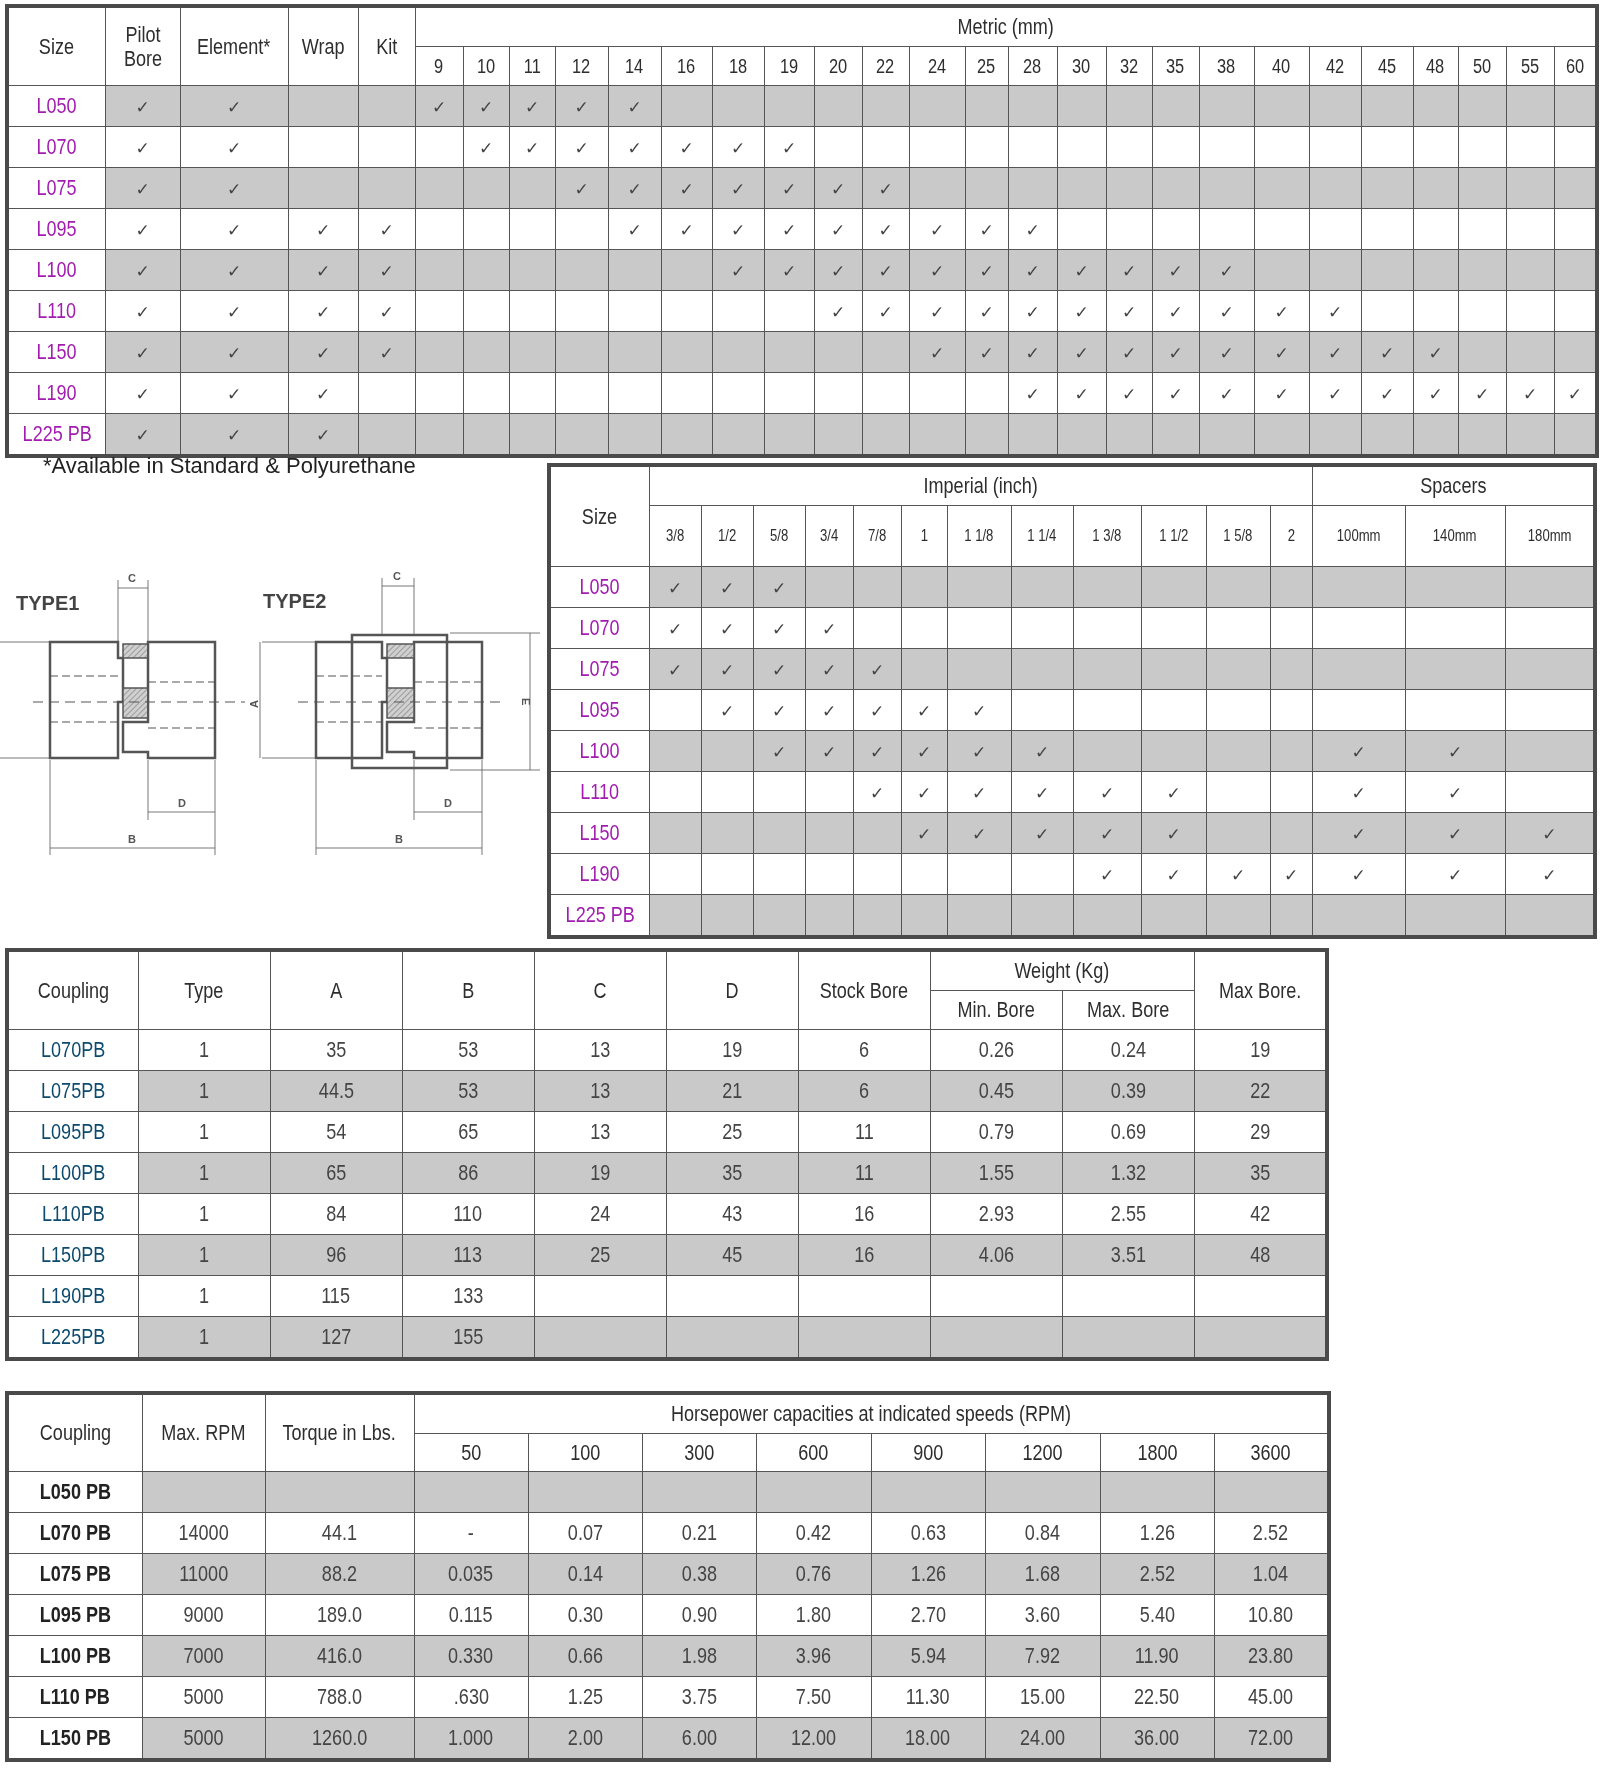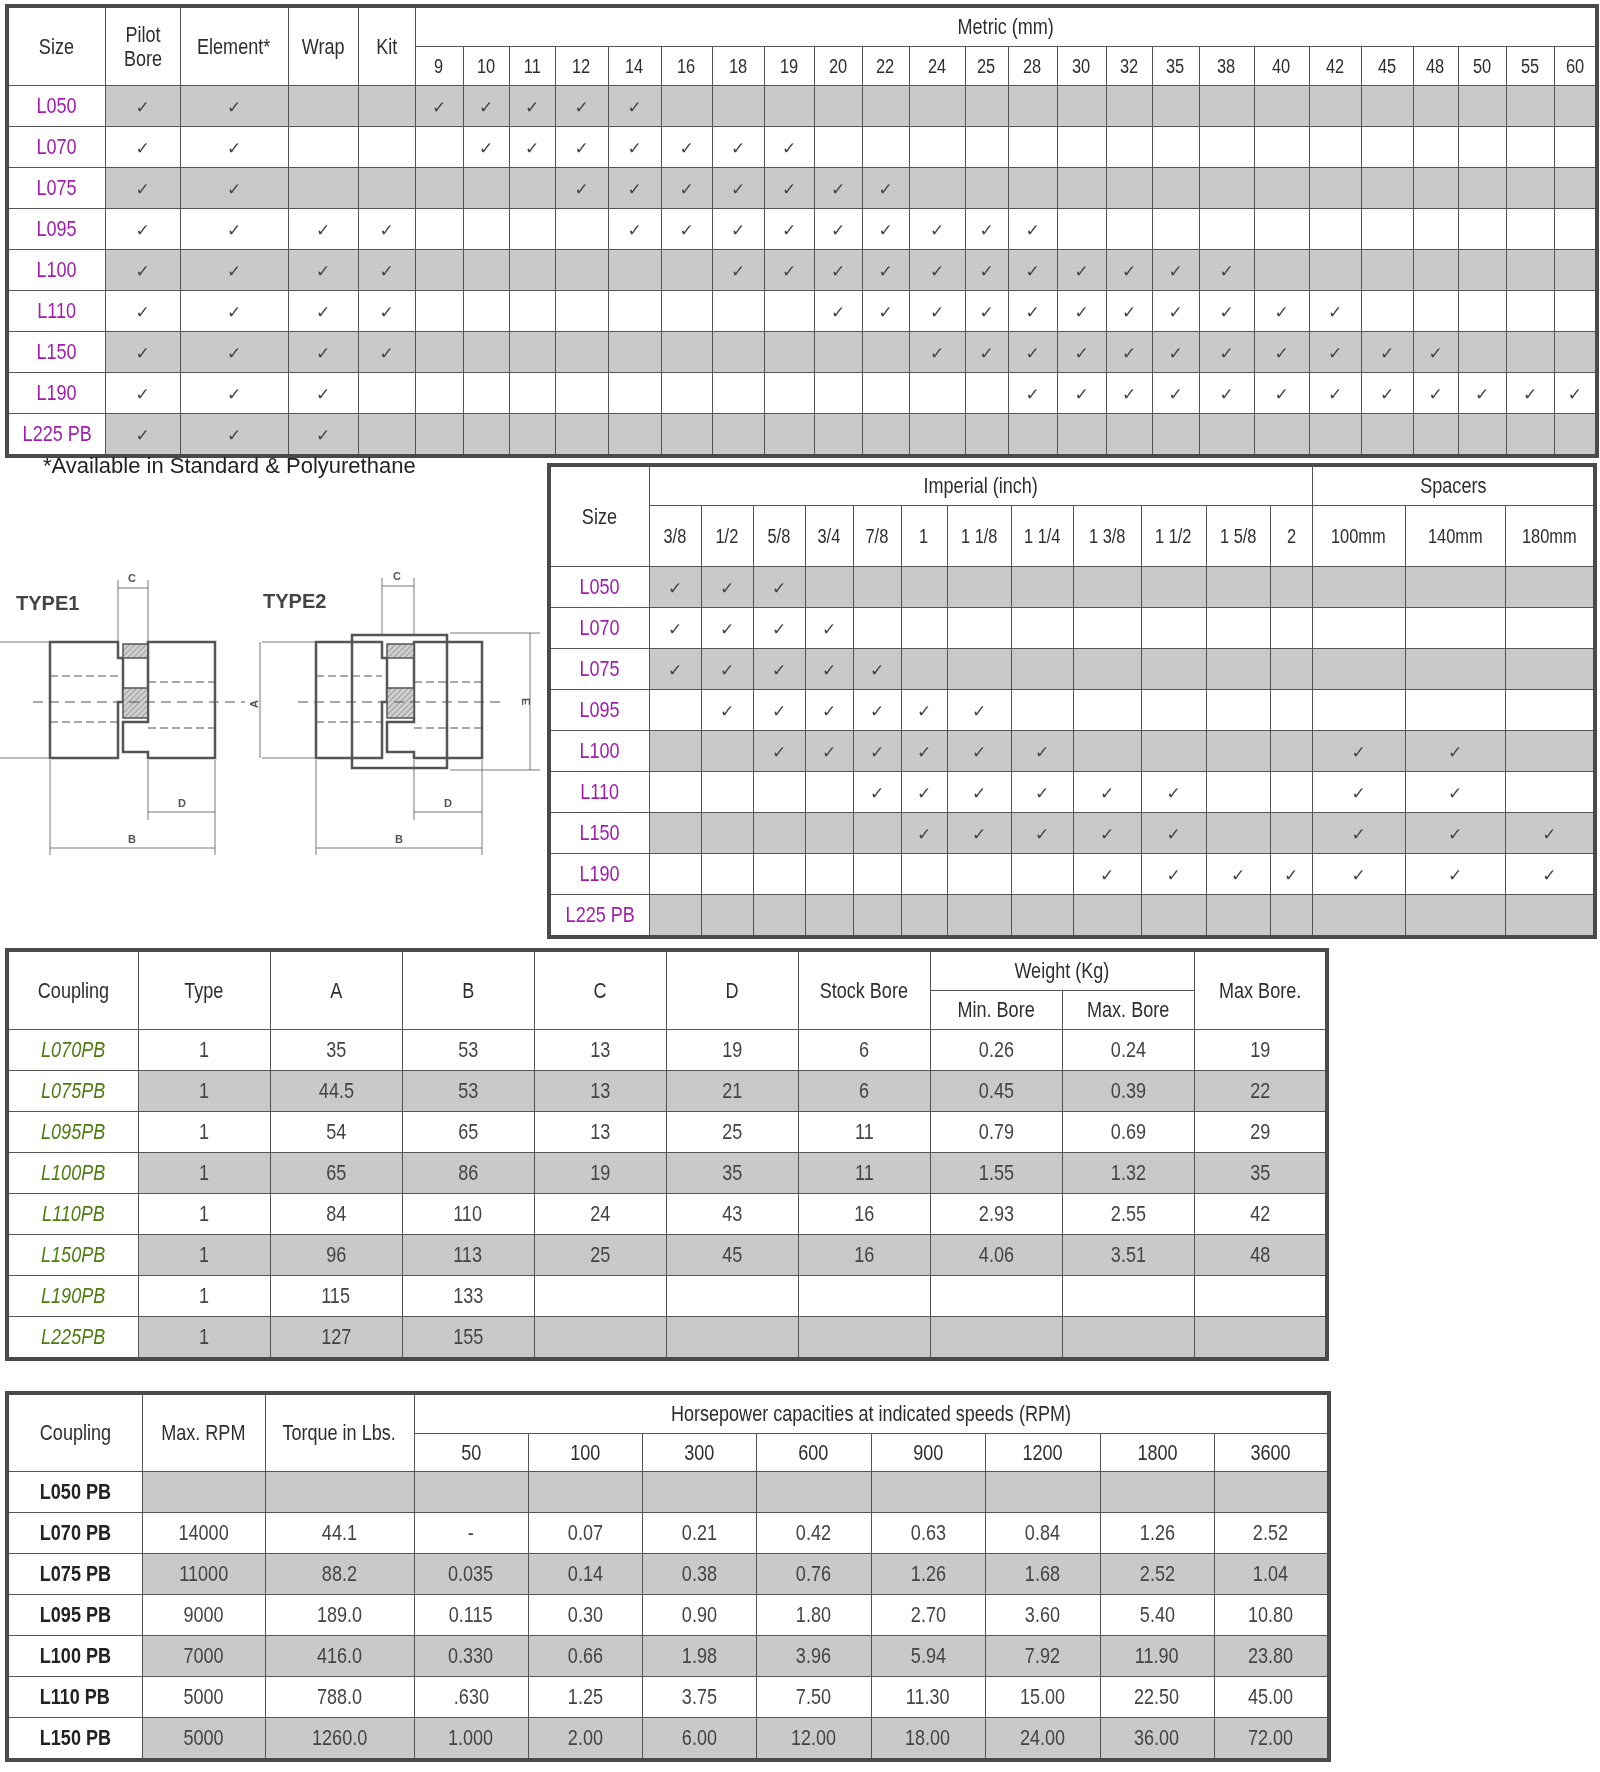--- a/index.html
+++ b/index.html
@@ -18,30 +18,30 @@
 
   #t-metric { left:5px; top:4px; width:1592px; font-size:22px; }
   #t-metric th, #t-metric td { height:40px; }
   #t-metric .h1 th { height:38px; }
   #t-metric .h2 th { height:38px; font-size:20px; }
 
   #footnote { position:absolute; left:43px; top:453px; font-size:22px; color:#222; }
 
   #t-imperial { left:547px; top:463px; width:1048px; font-size:22px; }
   #t-imperial .h1 th { height:38px; }
-  #t-imperial .h2 th { height:60px; font-size:20px; }
+  #t-imperial .h2 th { height:60px; font-size:16px; }
   #t-imperial td { height:40px; }
 
   #diagram { position:absolute; left:0px; top:530px; width:545px; height:350px; }
 
   #t-dims { left:5px; top:948px; width:1322px; font-size:22px; }
   #t-dims .h1 th { height:38px; }
   #t-dims .h2 th { height:38px; }
   #t-dims td { height:40px; color:#444; }
-  #t-dims td.size { color:#4d7c0f;font-style:italic; }
+  #t-dims td.size { color:#0c4a6e; }
 
   #t-hp { left:5px; top:1391px; width:1323px; font-size:22px; }
   #t-hp .h1 th { height:38px; }
   #t-hp .h2 th { height:37px; }
   #t-hp td { height:40px; color:#444; }
   #t-hp td.size { color:#222;font-weight:bold; }
 </style>
 </head>
 <body>
 

